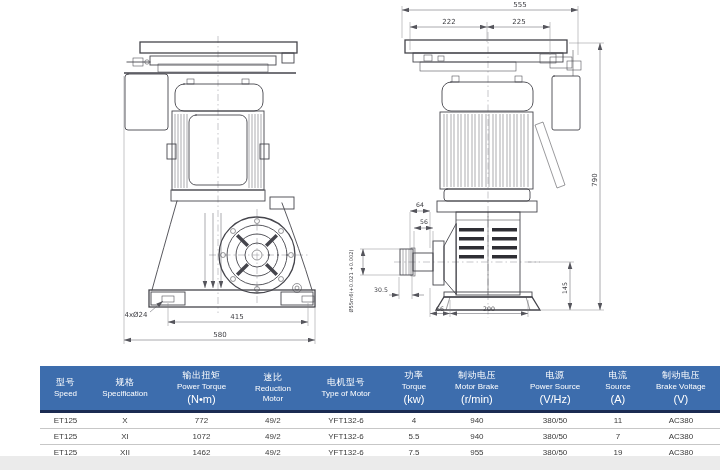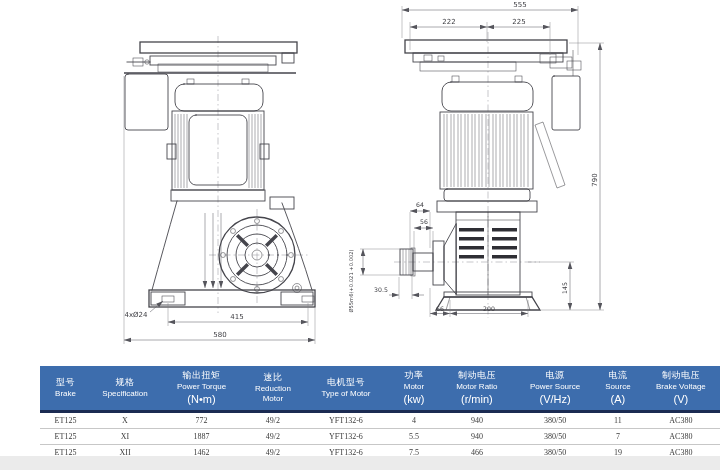--- a/index.html
+++ b/index.html
@@ -19,21 +19,21 @@
   .dtxt{font-size:7px;}
   .dtxts{font-size:6.2px;}
   .spec-table{position:absolute;left:40px;top:366px;width:680px;}
   table{width:100%;border-collapse:collapse;table-layout:fixed;}
   thead th{background:#3d6dad;color:#ffffff;font-weight:400;font-size:8px;line-height:1.3;
            padding:4px 1px;vertical-align:middle;border-bottom:3px solid #1b2b52;}
   thead .zh{display:block;font-size:9px;letter-spacing:0.5px;}
   thead .en{display:block;font-size:8px;}
   thead .unit{display:block;font-size:11px;}
   tbody td{text-align:center;font-size:8px;color:#3a3a3a;padding:2px 1px;background:#fff;
-           border-bottom:1px solid #c7c7c7;border-top:1px solid #e4e4e4;height:11px;font-family:Liberation Serif, serif;}
+           border-bottom:1px solid #c7c7c7;border-top:1px solid #e4e4e4;height:11px;}
   .footer-strip{position:absolute;left:0;top:456px;width:720px;height:14px;background:#ebebeb;}
 </style>
 </head>
 <body>
 
 <div class="canvas">
 
   <svg class="drawing" viewBox="0 0 720 362" xmlns="http://www.w3.org/2000/svg">
     <defs>
       <marker id="arw" markerUnits="userSpaceOnUse" markerWidth="8" markerHeight="6" refX="7" refY="2.3" orient="auto-start-reverse">
@@ -245,21 +245,21 @@
           <col style="width:7%">
           <col style="width:11.5%">
           <col style="width:11.5%">
         <col style="width:7%">
           <col style="width:11.5%">
       </colgroup>
       <thead>
         <tr>
           <th>
               <span class="zh">型号</span>
-              <span class="en">Brake</span>
+              <span class="en">Speed</span>
               <span class="unit"></span>
             </th>
           <th>
               <span class="zh">规格</span>
               <span class="en">Specification</span>
               <span class="unit"></span>
             </th>
           <th>
               <span class="zh">输出扭矩</span>
               <span class="en">Power Torque</span>
@@ -270,26 +270,26 @@
               <span class="en">Reduction Motor</span>
               <span class="unit"></span>
             </th>
           <th>
               <span class="zh">电机型号</span>
               <span class="en">Type of Motor</span>
               <span class="unit"></span>
             </th>
           <th>
               <span class="zh">功率</span>
-              <span class="en">Motor</span>
+              <span class="en">Torque</span>
               <span class="unit">(kw)</span>
             </th>
           <th>
               <span class="zh">制动电压</span>
-              <span class="en">Motor Ratio</span>
+              <span class="en">Motor Brake</span>
               <span class="unit">(r/min)</span>
             </th>
           <th>
               <span class="zh">电源</span>
               <span class="en">Power Source</span>
               <span class="unit">(V/Hz)</span>
             </th>
           <th>
               <span class="zh">电流</span>
               <span class="en">Source</span>
@@ -311,37 +311,37 @@
           <td>YFT132-6</td>
           <td>4</td>
           <td>940</td>
           <td>380/50</td>
           <td>11</td>
           <td>AC380</td>
         </tr>
         <tr>
           <td>ET125</td>
           <td>XI</td>
-          <td>1887</td>
+          <td>1072</td>
           <td>49/2</td>
           <td>YFT132-6</td>
           <td>5.5</td>
           <td>940</td>
           <td>380/50</td>
           <td>7</td>
           <td>AC380</td>
         </tr>
         <tr>
           <td>ET125</td>
           <td>XII</td>
           <td>1462</td>
           <td>49/2</td>
           <td>YFT132-6</td>
           <td>7.5</td>
-          <td>466</td>
+          <td>955</td>
           <td>380/50</td>
           <td>19</td>
           <td>AC380</td>
         </tr>
       </tbody>
     </table>
   </div>
 
   <div class="footer-strip"></div>
 </div>

